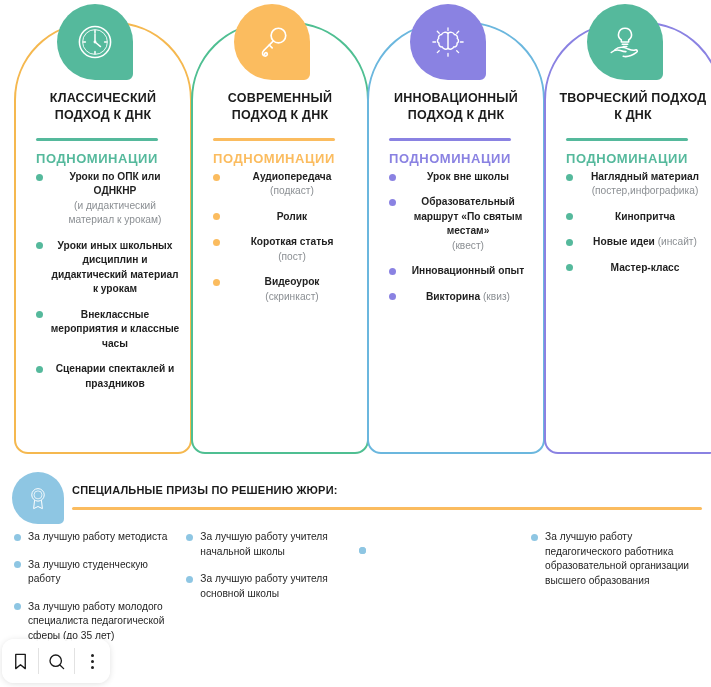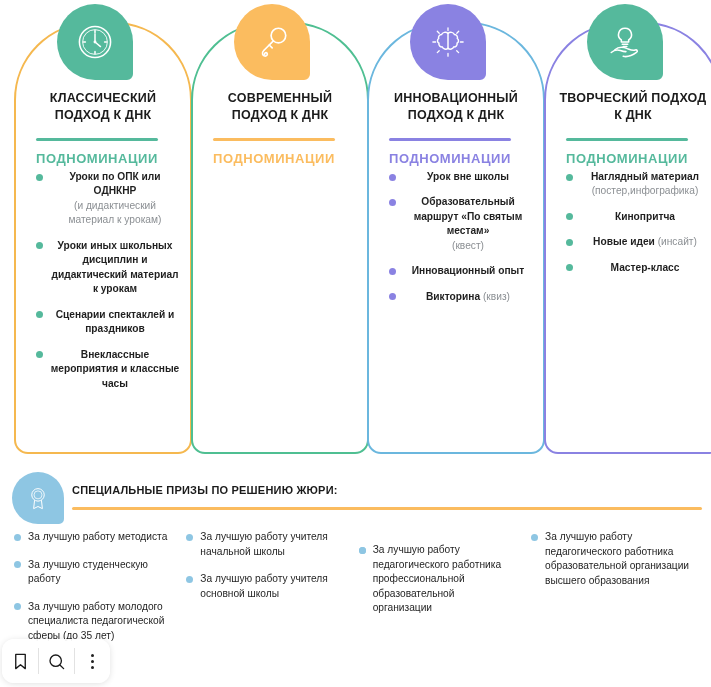--- a/index.html
+++ b/index.html
@@ -148,29 +148,35 @@
 
   <div class="cards">
 
     <div class="card c0">
       <div class="card-title">КЛАССИЧЕСКИЙ ПОДХОД К ДНК</div>
       <div class="rule" style="background:#55b99c"></div>
       <div class="subnom" style="color:#55b99c">ПОДНОМИНАЦИИ</div>
       <ul class="items">
         <li><span class="dot" style="background:#55b99c"></span><b>Уроки по ОПК или ОДНКНР</b><br><span class="sub">(и дидактический материал к урокам)</span></li>
         <li><span class="dot" style="background:#55b99c"></span><b>Уроки иных школьных дисциплин и дидактический материал к урокам</b></li>
+        <li><span class="dot" style="background:#55b99c"></span><b>Внеклассные мероприятия и классные часы</b></li>
         <li><span class="dot" style="background:#55b99c"></span><b>Сценарии спектаклей и праздников</b></li>
-        <li><span class="dot" style="background:#55b99c"></span><b>Внеклассные мероприятия и классные часы</b></li>
       </ul>
     </div>
 
     <div class="card c1">
       <div class="card-title">СОВРЕМЕННЫЙ ПОДХОД К ДНК</div>
       <div class="rule" style="background:#fbbc5f"></div>
       <div class="subnom" style="color:#fbbc5f">ПОДНОМИНАЦИИ</div>
+      <ul class="items">
+        <li><span class="dot" style="background:#fbbc5f"></span><b>Аудиопередача</b><br><span class="sub">(подкаст)</span></li>
+        <li><span class="dot" style="background:#fbbc5f"></span><b>Ролик</b></li>
+        <li><span class="dot" style="background:#fbbc5f"></span><b>Короткая статья</b><br><span class="sub">(пост)</span></li>
+        <li><span class="dot" style="background:#fbbc5f"></span><b>Видеоурок</b><br><span class="sub">(скринкаст)</span></li>
+      </ul>
     </div>
 
     <div class="card c2">
       <div class="card-title">ИННОВАЦИОННЫЙ ПОДХОД К ДНК</div>
       <div class="rule" style="background:#8a82e2"></div>
       <div class="subnom" style="color:#8a82e2">ПОДНОМИНАЦИИ</div>
       <ul class="items">
         <li><span class="dot" style="background:#8a82e2"></span><b>Урок вне школы</b></li>
         <li><span class="dot" style="background:#8a82e2"></span><b>Образовательный маршрут «По святым местам»</b><br><span class="sub">(квест)</span></li>
         <li><span class="dot" style="background:#8a82e2"></span><b>Инновационный опыт</b></li>
@@ -246,21 +252,21 @@
       </div>
       <div class="prize-col">
         <ul>
           <li><span class="dot"></span><span>За лучшую работу учителя начальной школы</span></li>
           <li><span class="dot"></span><span>За лучшую работу учителя основной школы</span></li>
         </ul>
       </div>
       <div class="prize-col">
         <ul>
           <li><span class="dot"></span></li>
-          <li><span class="dot"></span><span>За лучшую работу педагогического работника профессиональной образовательной организации</span></li>
+          <li><span class="dot"></span></li>
         </ul>
       </div>
       <div class="prize-col wide">
         <ul>
           <li><span class="dot"></span><span>За лучшую работу педагогического работника образовательной организации высшего образования</span></li>
         </ul>
       </div>
     </div>
   </div>
 

